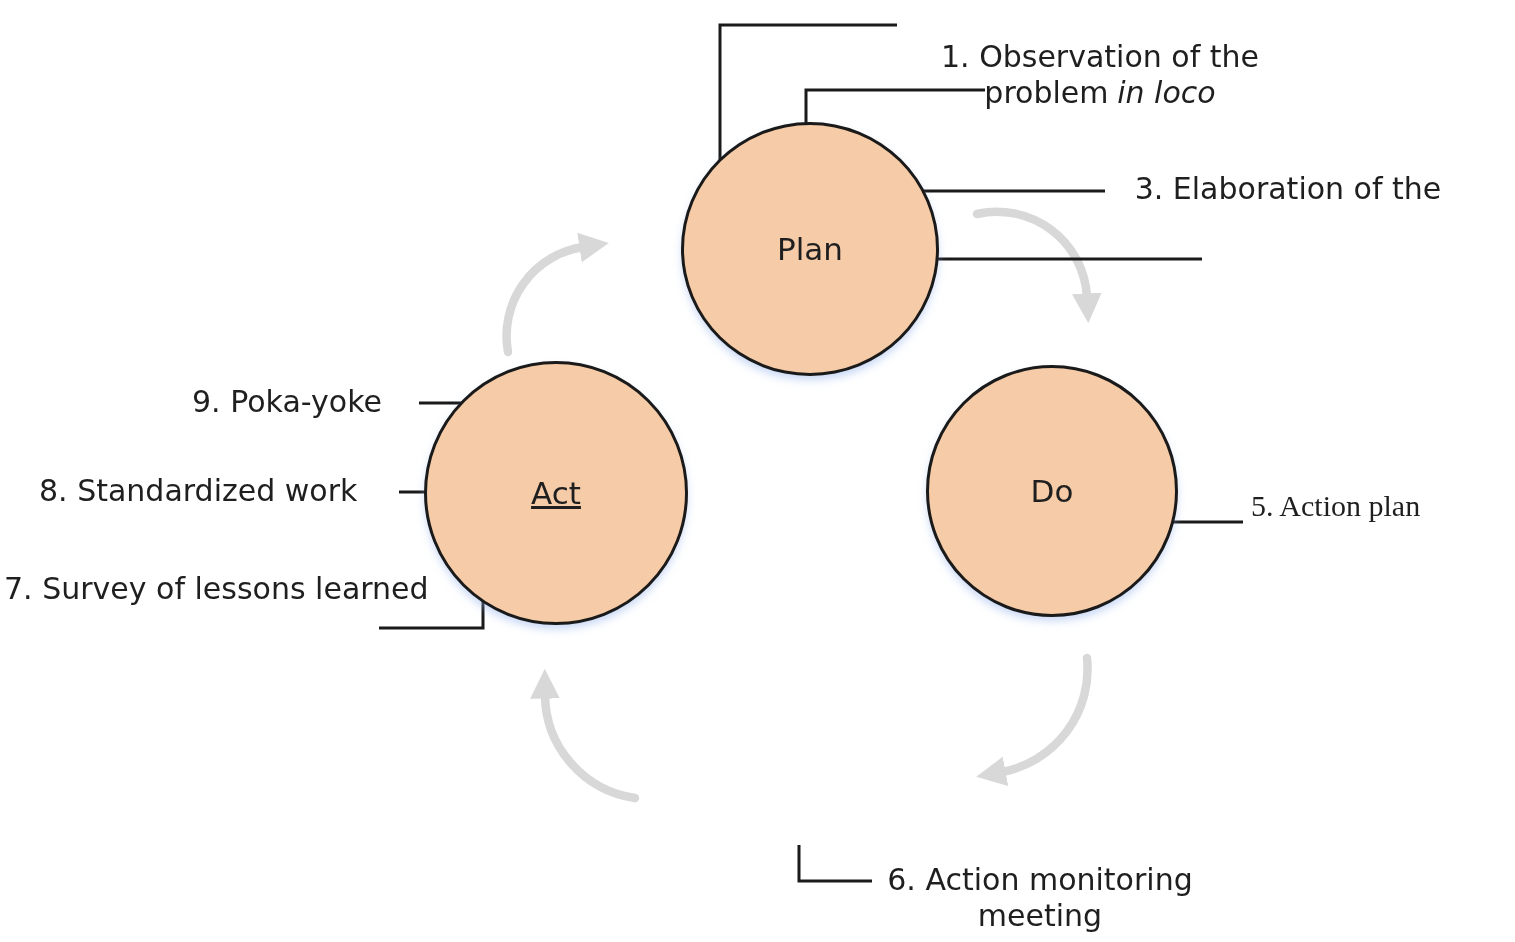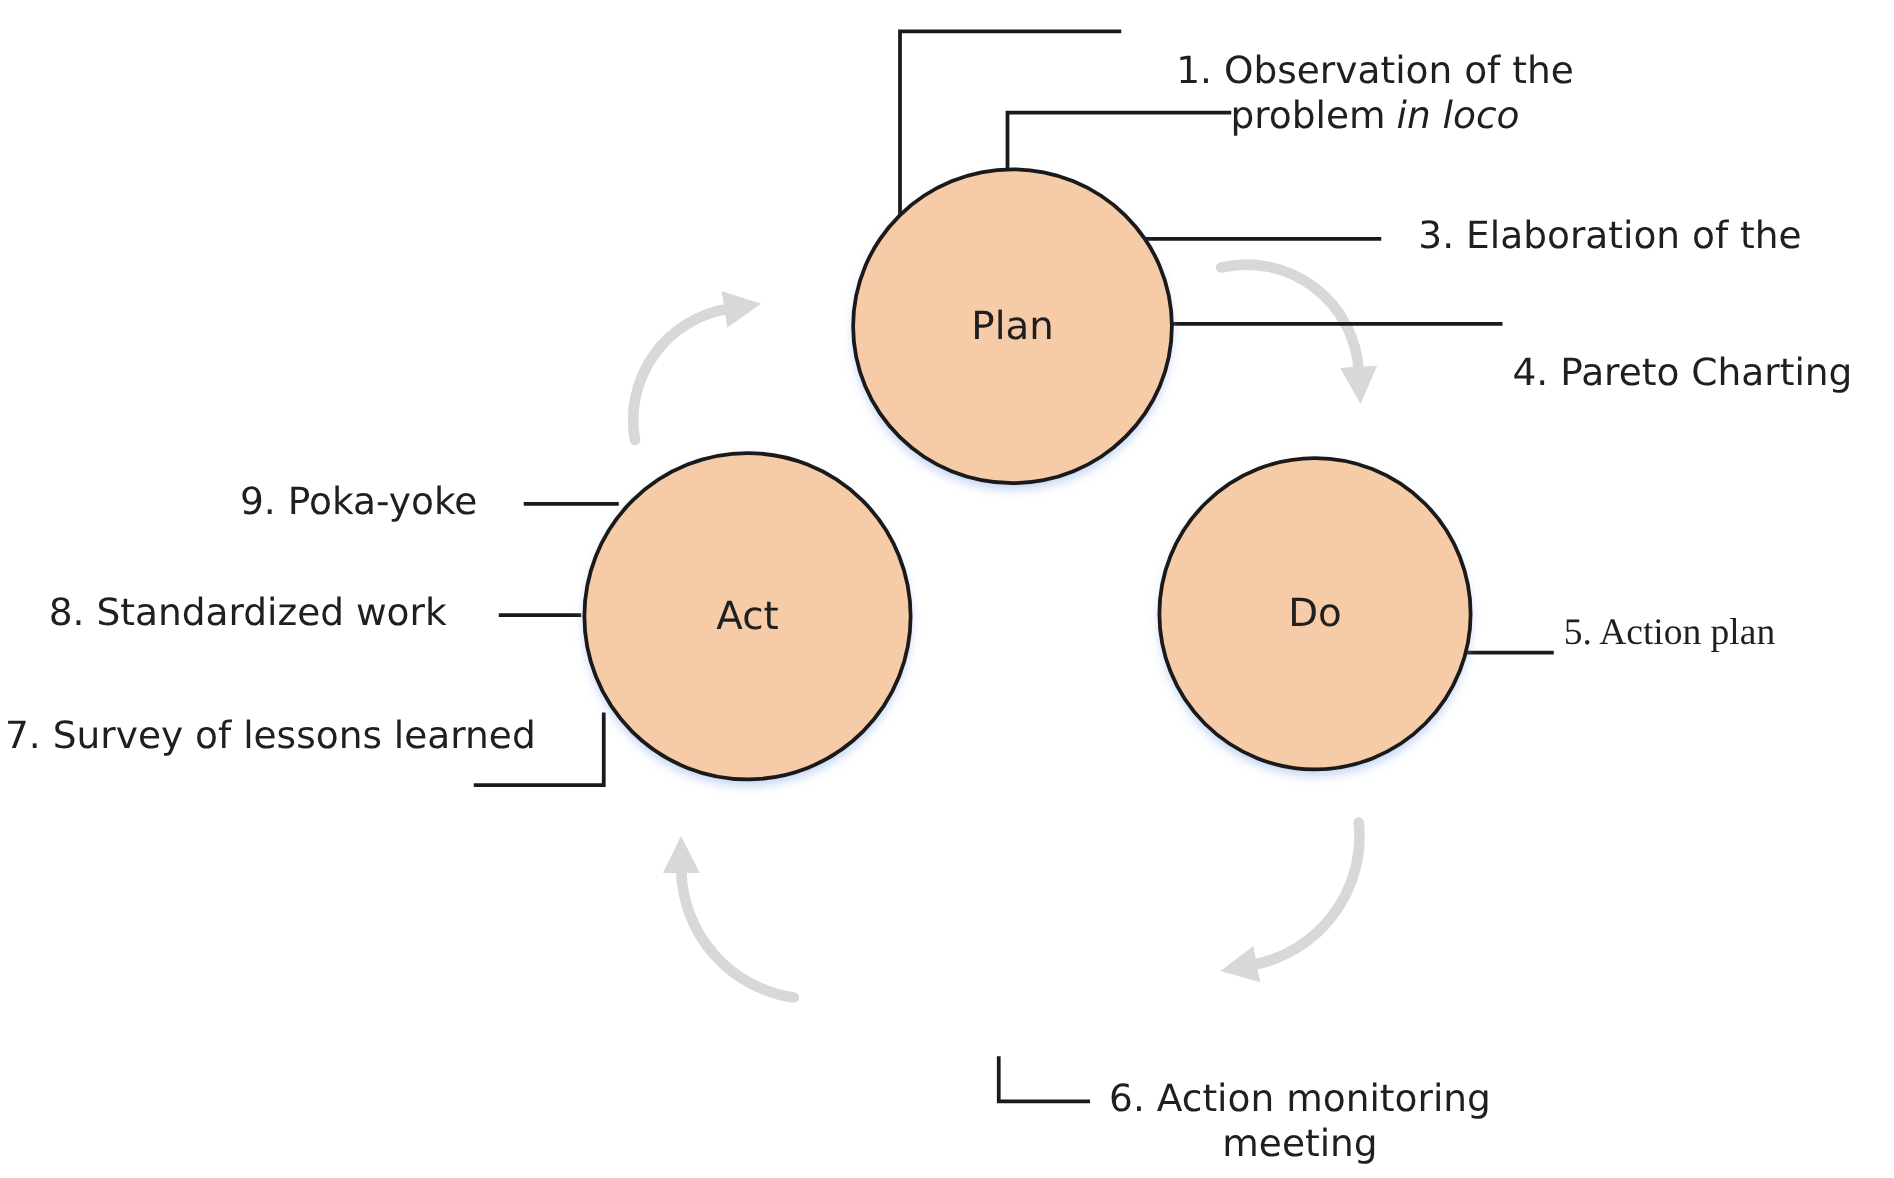--- a/index.html
+++ b/index.html
@@ -87,41 +87,40 @@
     <polyline class="conn" points="985,90 806,90 806,150"></polyline>
     <polyline class="conn" points="905,191 1105,191"></polyline>
     <polyline class="conn" points="915,259 1202,259"></polyline>
     <polyline class="conn" points="1160,522 1243,522"></polyline>
     <polyline class="conn" points="799,845 799,881 872,881"></polyline>
     <polyline class="conn" points="379,628 483,628 483,570"></polyline>
     <polyline class="conn" points="399,492 465,492"></polyline>
     <polyline class="conn" points="419,403 495,403"></polyline>
   </svg>
 
-  <div class="node" style="left:681px; top:134px; width:258px; height:254px;">
+  <div class="node" style="left:681px; top:122px; width:258px; height:254px;">
     <span class="node-label">Plan</span>
   </div>
   <div class="node" style="left:926px; top:365px; width:252px; height:252px;">
     <span class="node-label">Do</span>
   </div>
-  <div class="node" style="left:466px; top:361px; width:264px; height:264px;">
+  <div class="node" style="left:424px; top:361px; width:264px; height:264px;text-decoration:underline;">
     <span class="node-label">Act</span>
   </div>
 
   <div class="annotation centered" style="left:880px; top:3px; width:440px;margin-top:36px;">
     <div>1. Observation of the</div>
     <div><span>problem</span><em>in loco</em></div>
   </div>
 
 
   <div class="annotation centered" style="left:1098px; top:171px; width:380px;">
     <div>3. Elaboration of the</div>
   </div>
 
-  <div class="annotation" style="left:1210px; top:281px;">4. Pareto Charting</div>
 
   <div class="annotation" style="left:1251px; top:488px;font-family:Liberation Serif, serif;">5. Action plan</div>
 
   <div class="annotation centered" style="left:860px; top:862px; width:360px;">
     <div>6. Action monitoring</div>
     <div>meeting</div>
   </div>
 
   <div class="annotation" style="left:4px; top:571px;">7. Survey of lessons learned</div>
 

